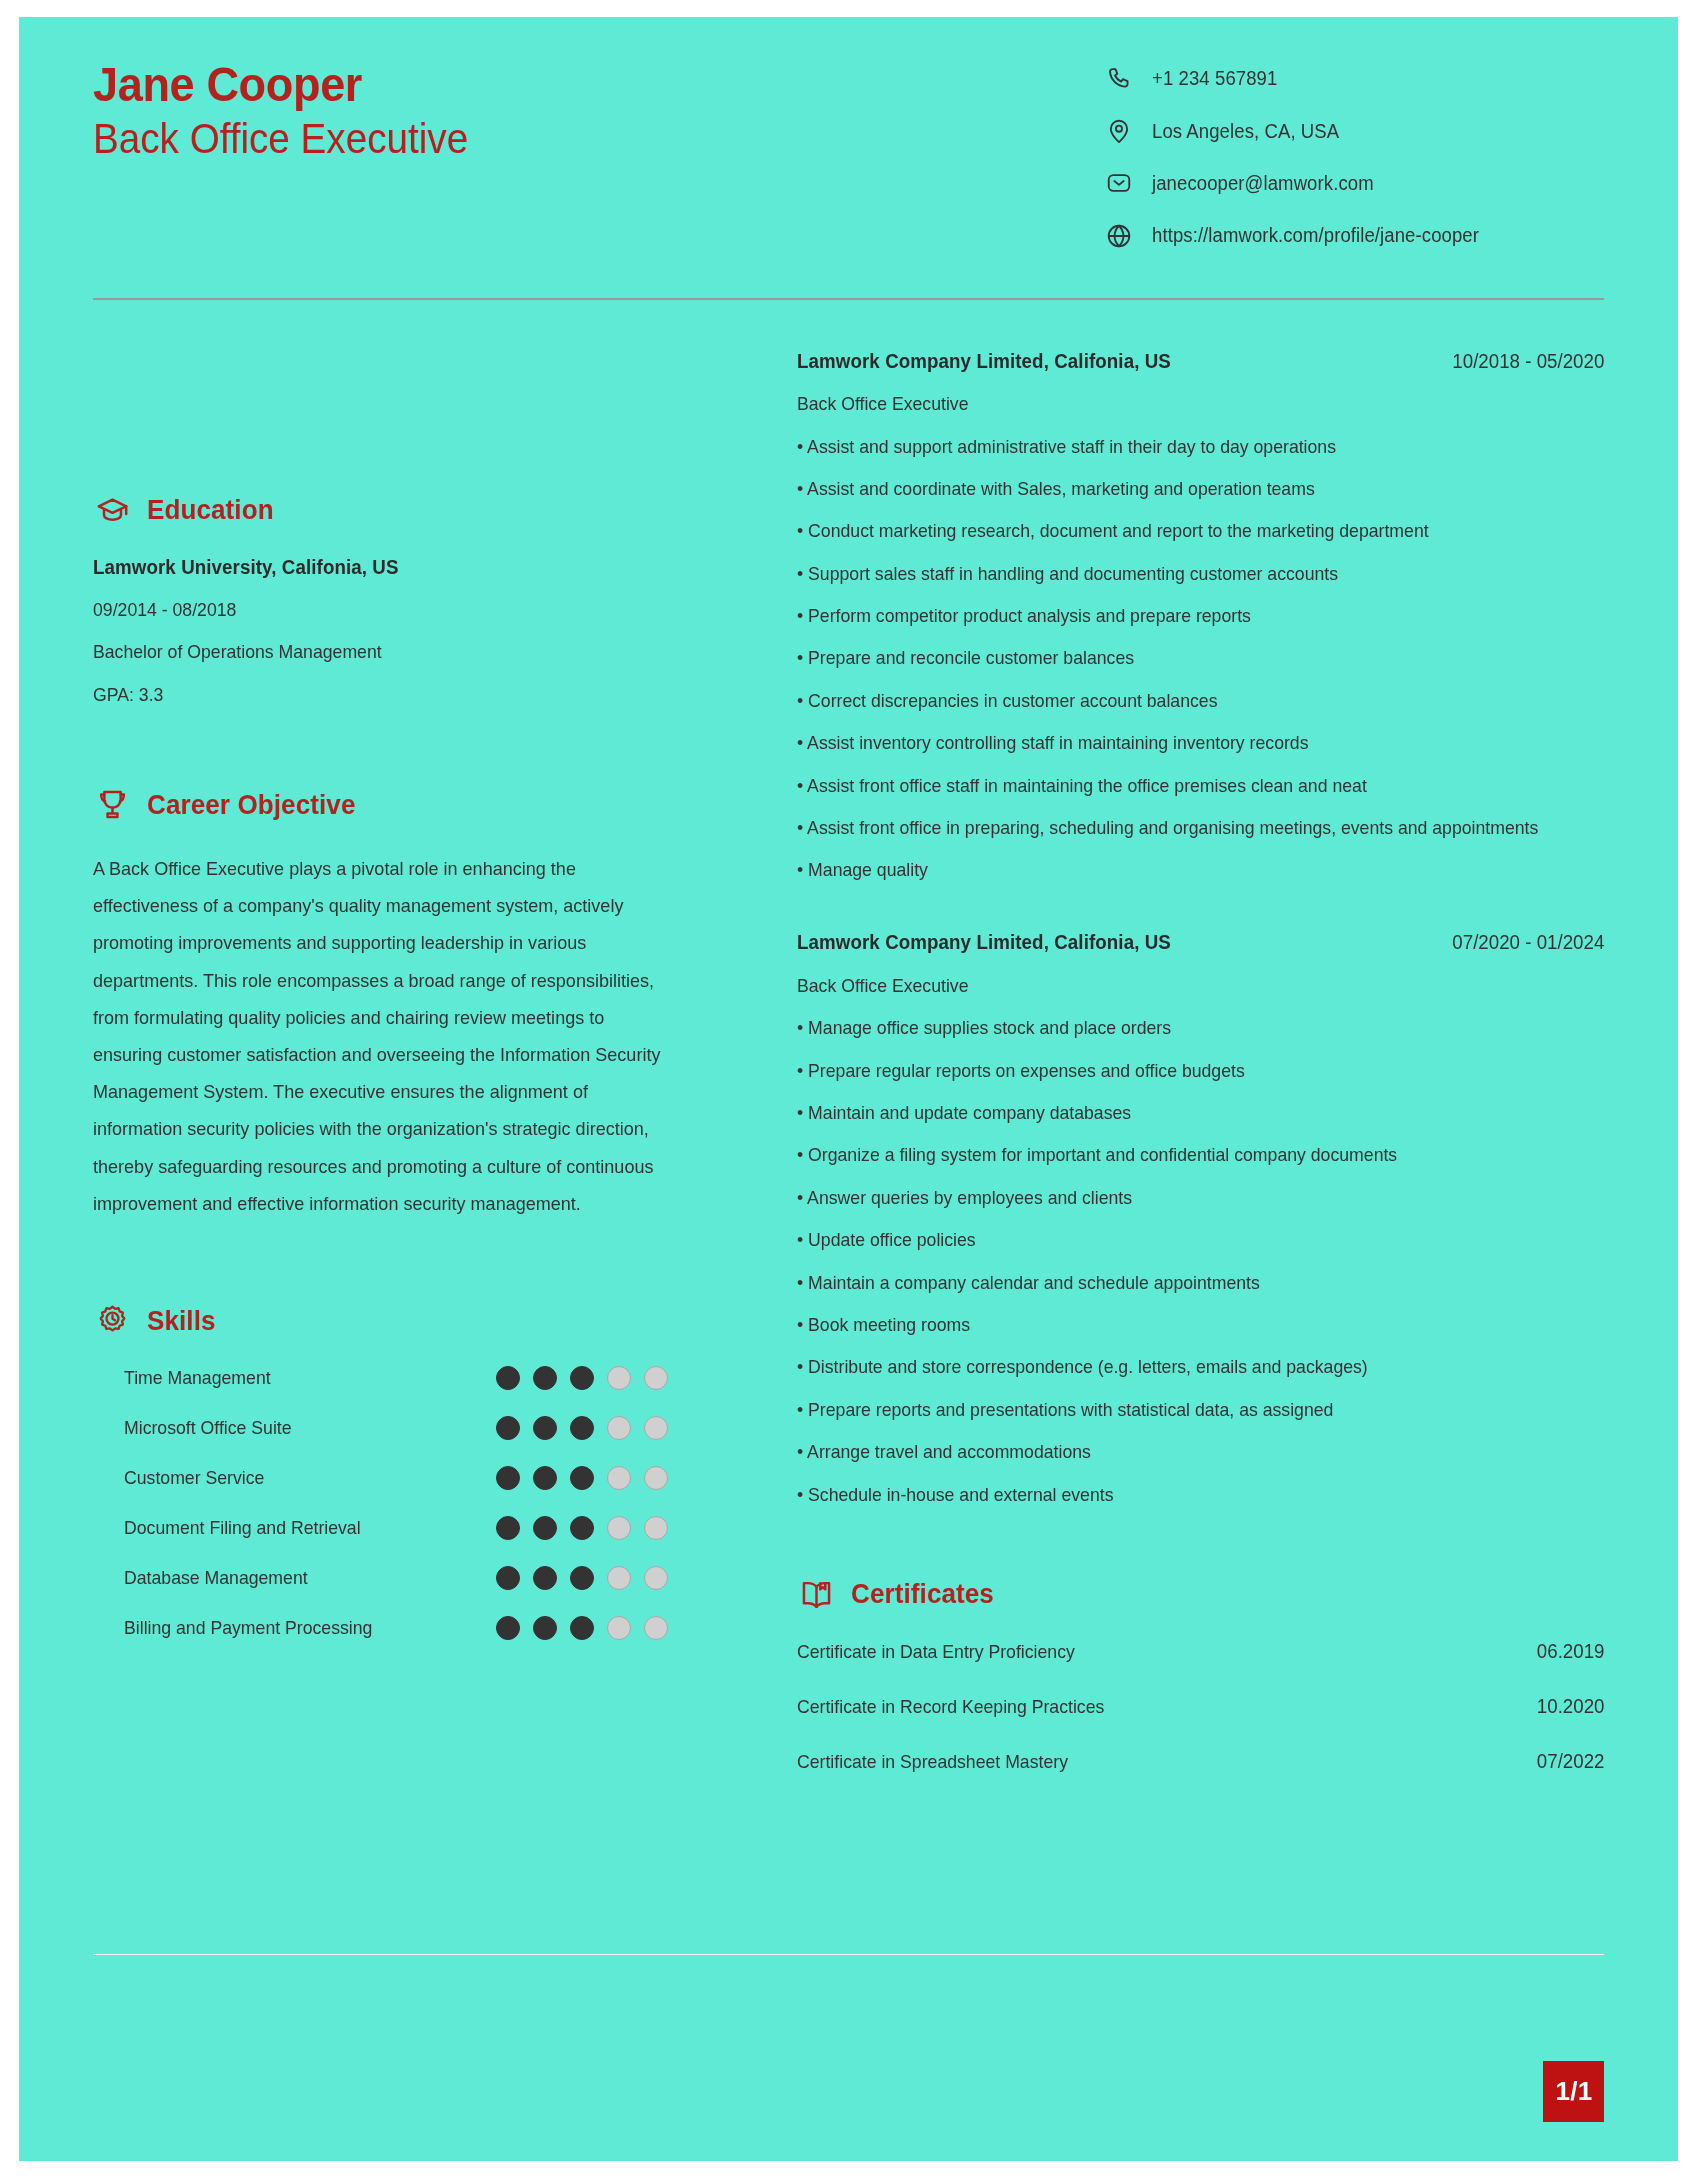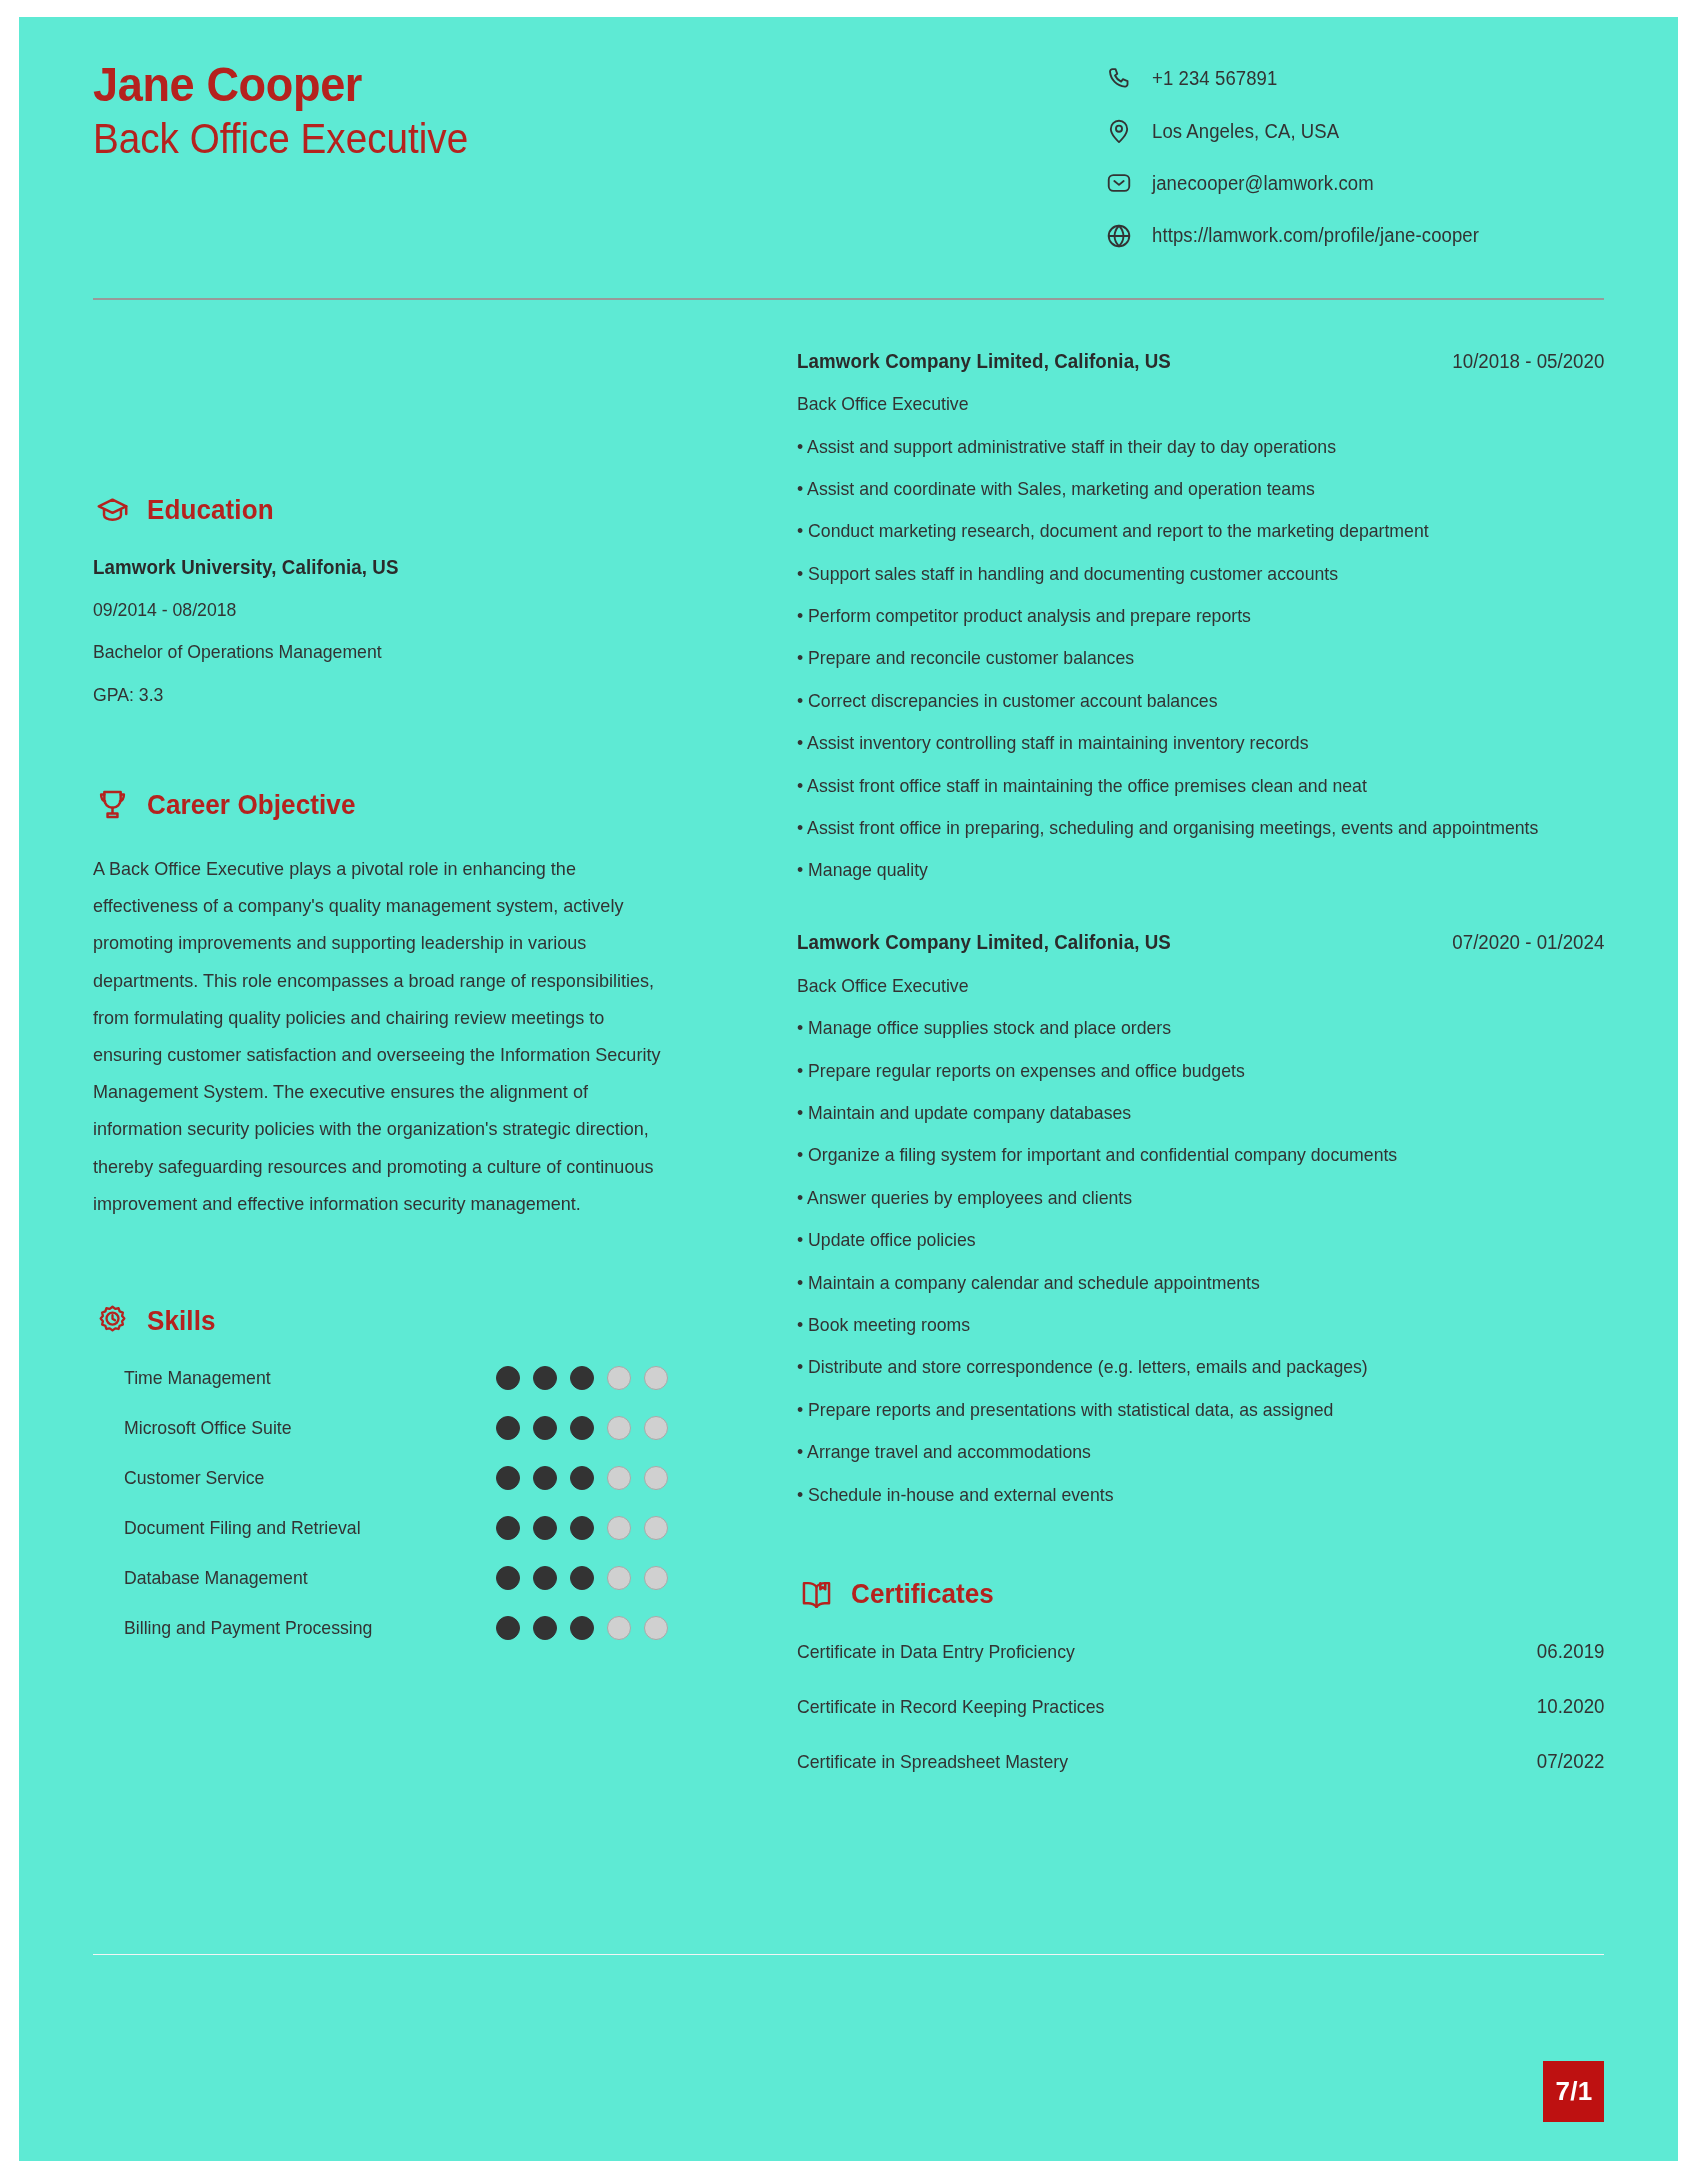--- a/index.html
+++ b/index.html
@@ -545,17 +545,17 @@
                 <div class="cert-name">Certificate in Spreadsheet Mastery</div>
                 <div class="cert-date">07/2022</div>
               </div>
             </div>
         </div>
 
       </div>
     </div>
 
     <div class="bottom-divider"></div>
-    <div class="page-badge">7/1</div>
+    <div class="page-badge">1/1</div>
 
   </div>
 </div>
 
 
 </body></html>

